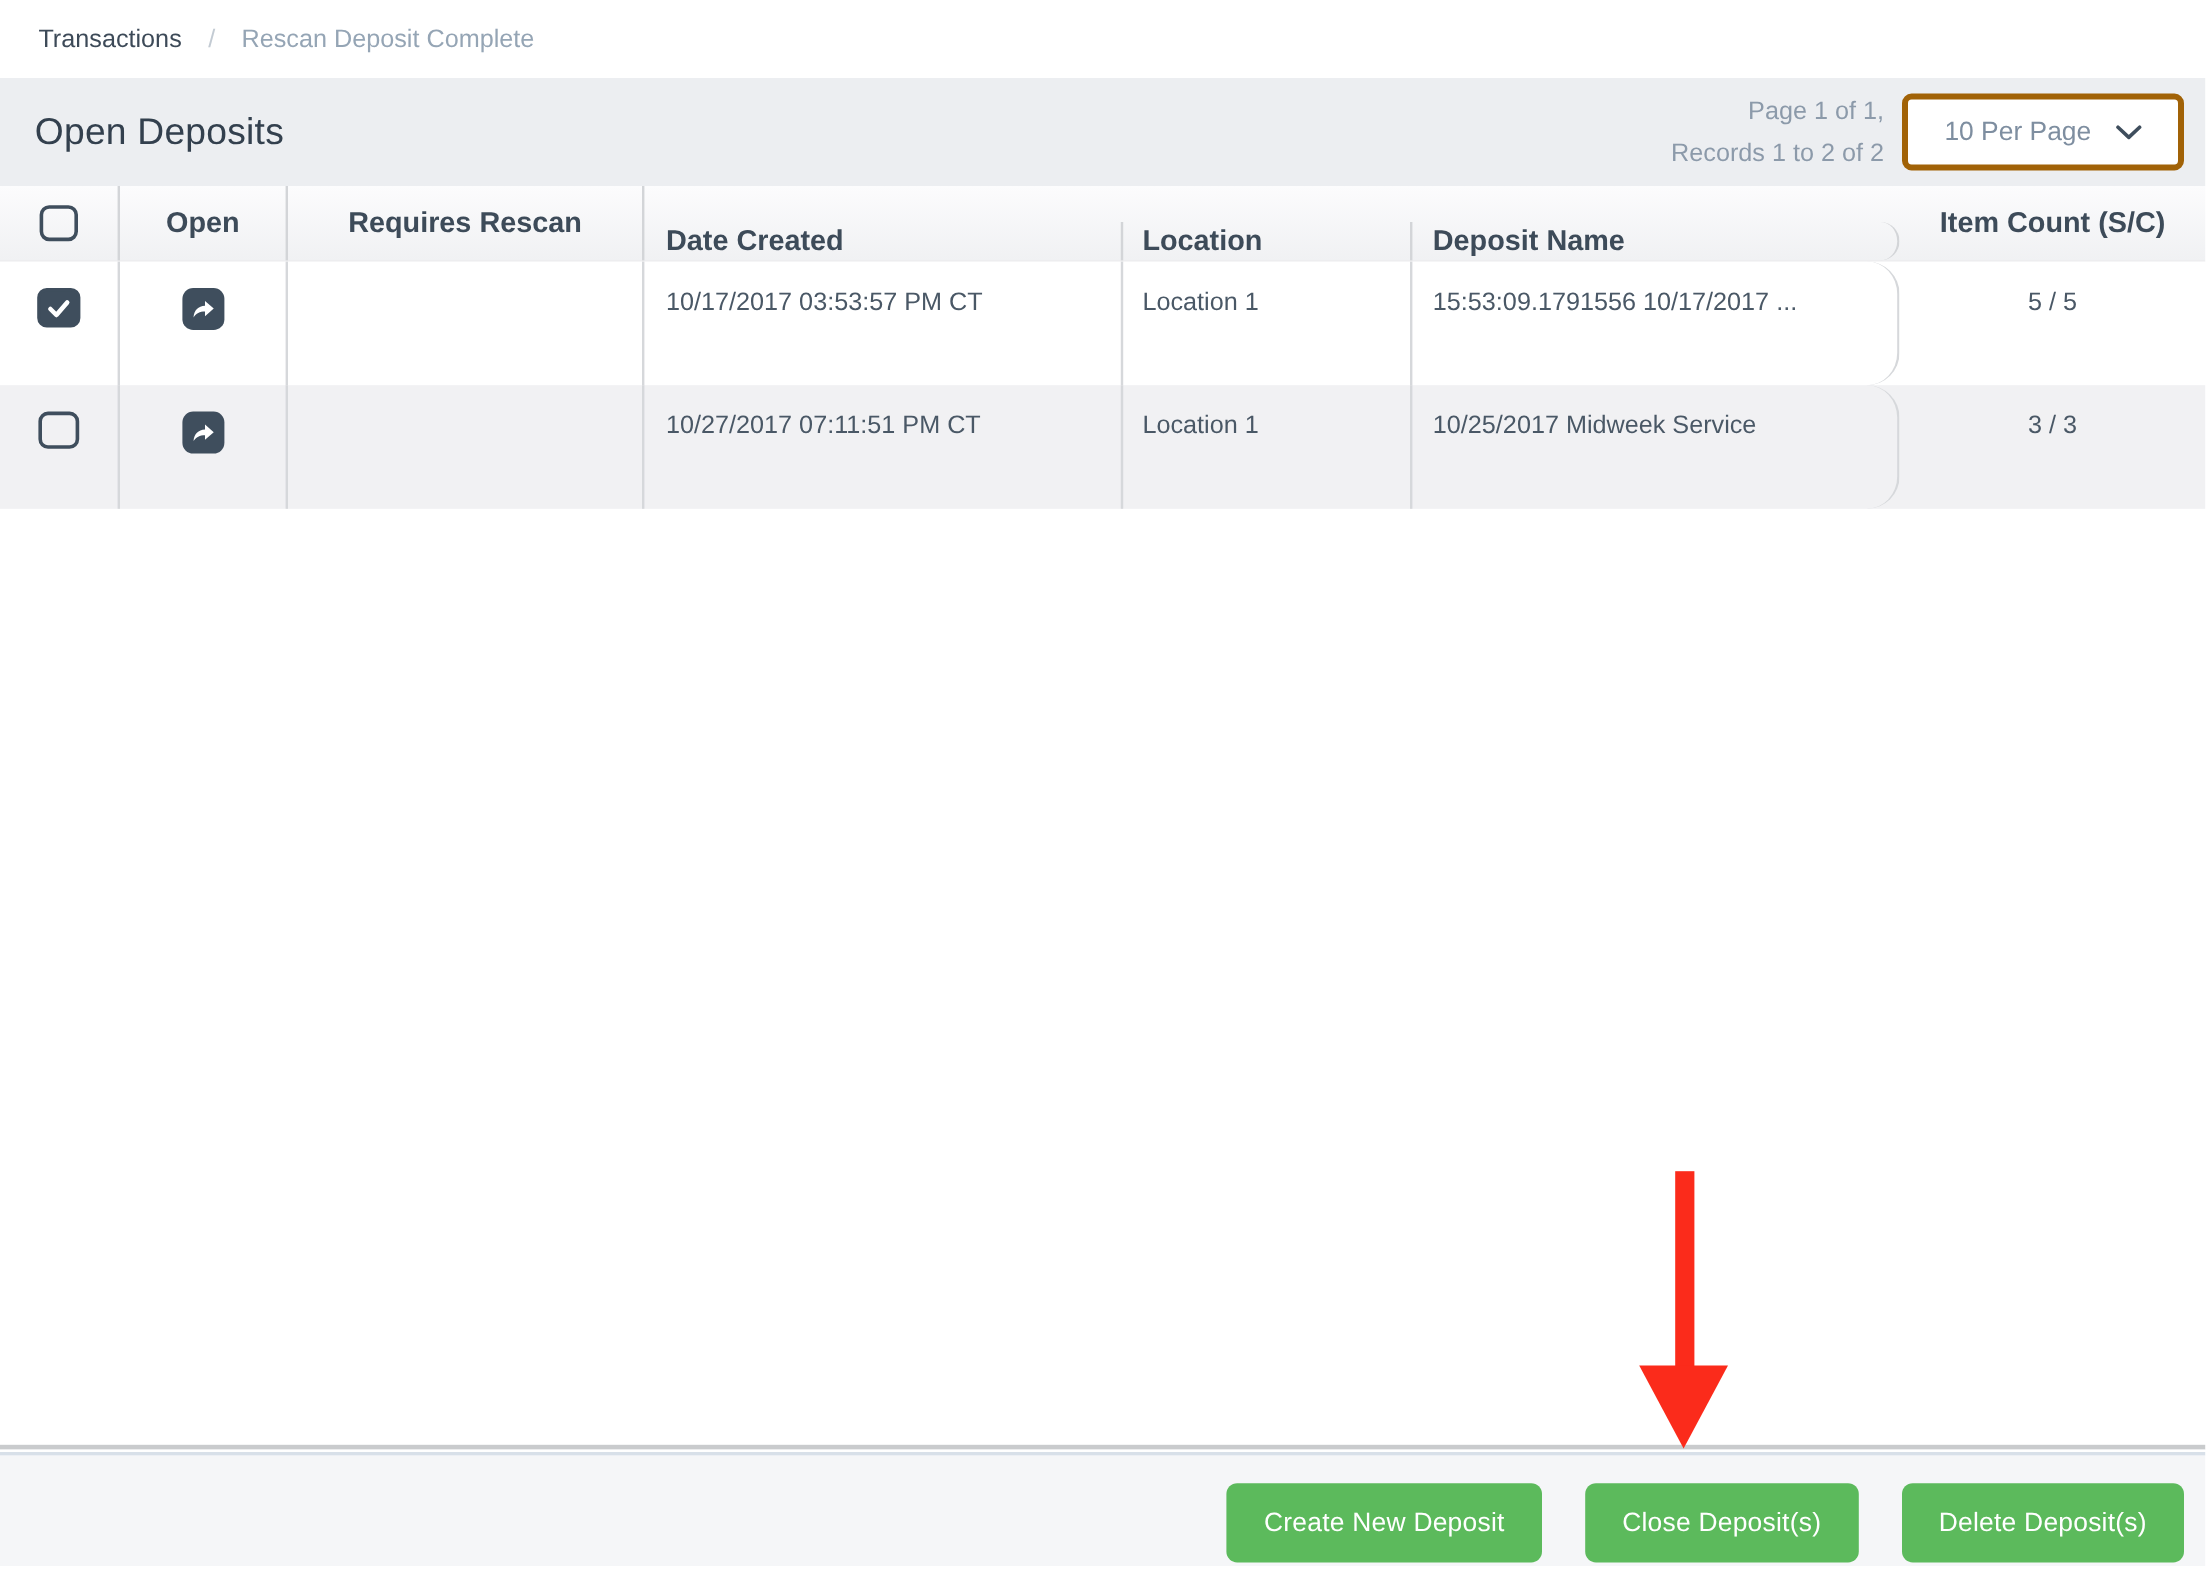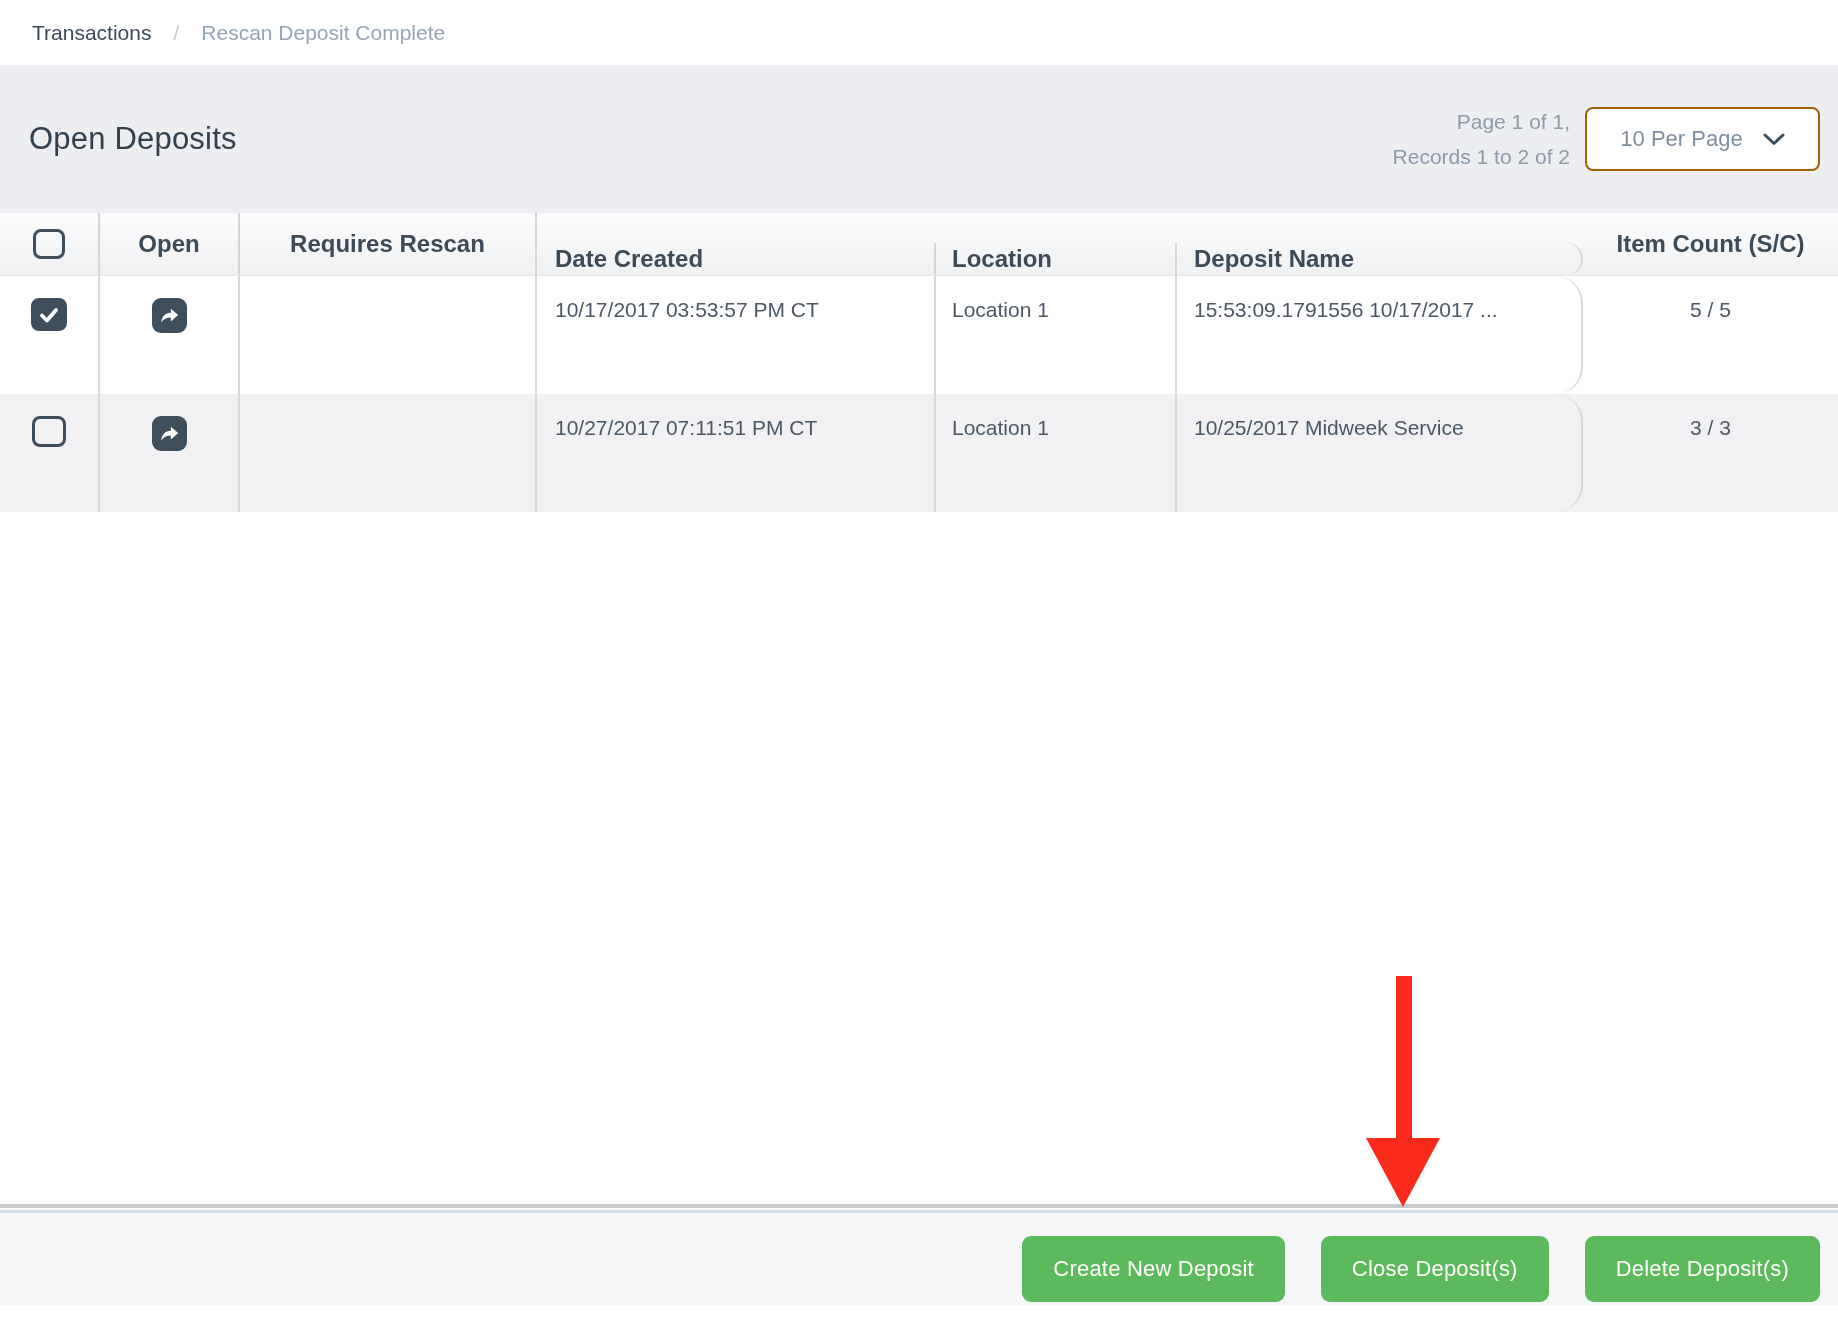--- a/index.html
+++ b/index.html
@@ -6,34 +6,34 @@
   body{font-family:"Liberation Sans","DejaVu Sans",sans-serif;-webkit-font-smoothing:antialiased;}
   .app{position:relative;width:1838px;height:1322px;background:#ffffff;overflow:hidden;}
 
   
   .crumbbar{height:65px;background:#ffffff;display:flex;align-items:center;padding-left:32px;font-size:21px;}
   .crumb-link{color:#3D4A58;cursor:pointer;}
   .crumb-sep{color:#C3CBD3;margin:0 22px;}
   .crumb-current{color:#95A5B5;}
 
   
-  .band{height:148px;background:#ECEEF1;display:flex;align-items:center;padding:0 18px 0 29px;box-sizing:border-box;}
+  .band{height:90px;background:#ECEEF1;display:flex;align-items:center;padding:0 18px 0 29px;box-sizing:border-box;}
   .page-title{flex:1;margin:0;font-size:31px;font-weight:500;color:#33404E;letter-spacing:.2px;}
   .pagination{text-align:right;font-size:21px;color:#8C9AAA;line-height:35px;margin-right:15px;}
-  .perpage{width:235px;height:64px;background:#ffffff;border:2px solid #a16207;border-radius:8px;
+  .perpage{width:235px;height:64px;background:#ffffff;border:5px solid #a16207;border-radius:8px;
            display:flex;align-items:center;justify-content:center;gap:20px;color:#7E8EA0;font-size:22px;cursor:pointer;box-sizing:border-box;}
   .perpage svg{margin-top:3px;}
 
   
   .tbl{width:1838px;}
   .trow{display:grid;grid-template-columns:100px 140px 297px 399px 241px 406px 255px;}
   .thead{height:62px;background:linear-gradient(#FCFCFD,#F0F1F3);border-bottom:1px solid #E4E5E8;
          font-size:24px;font-weight:bold;color:#3D4B59;text-align:center;}
   .thead .cell{display:flex;align-items:center;}
-  .tr{height:118px;font-size:21px;color:#4A5866;}
+  .tr{height:103px;font-size:21px;color:#4A5866;}
   .tr .cell{display:flex;align-items:flex-start;padding-top:22px;box-sizing:border-box;}
   .tr-odd{background:#ffffff;}
   .tr-even{background:#F1F1F3;}
   .cell{border-right:2px solid #D6D8DB;box-sizing:border-box;}
   .thead .cell{border-right-color:#D3D5D8;}
   .cell:last-child{border-right:none;}
   .c-center{justify-content:center;}
   .c-date{padding-left:18px;}
   .c-loc{padding-left:16px;}
   .c-name{padding-left:17px;border-radius:27px;}

